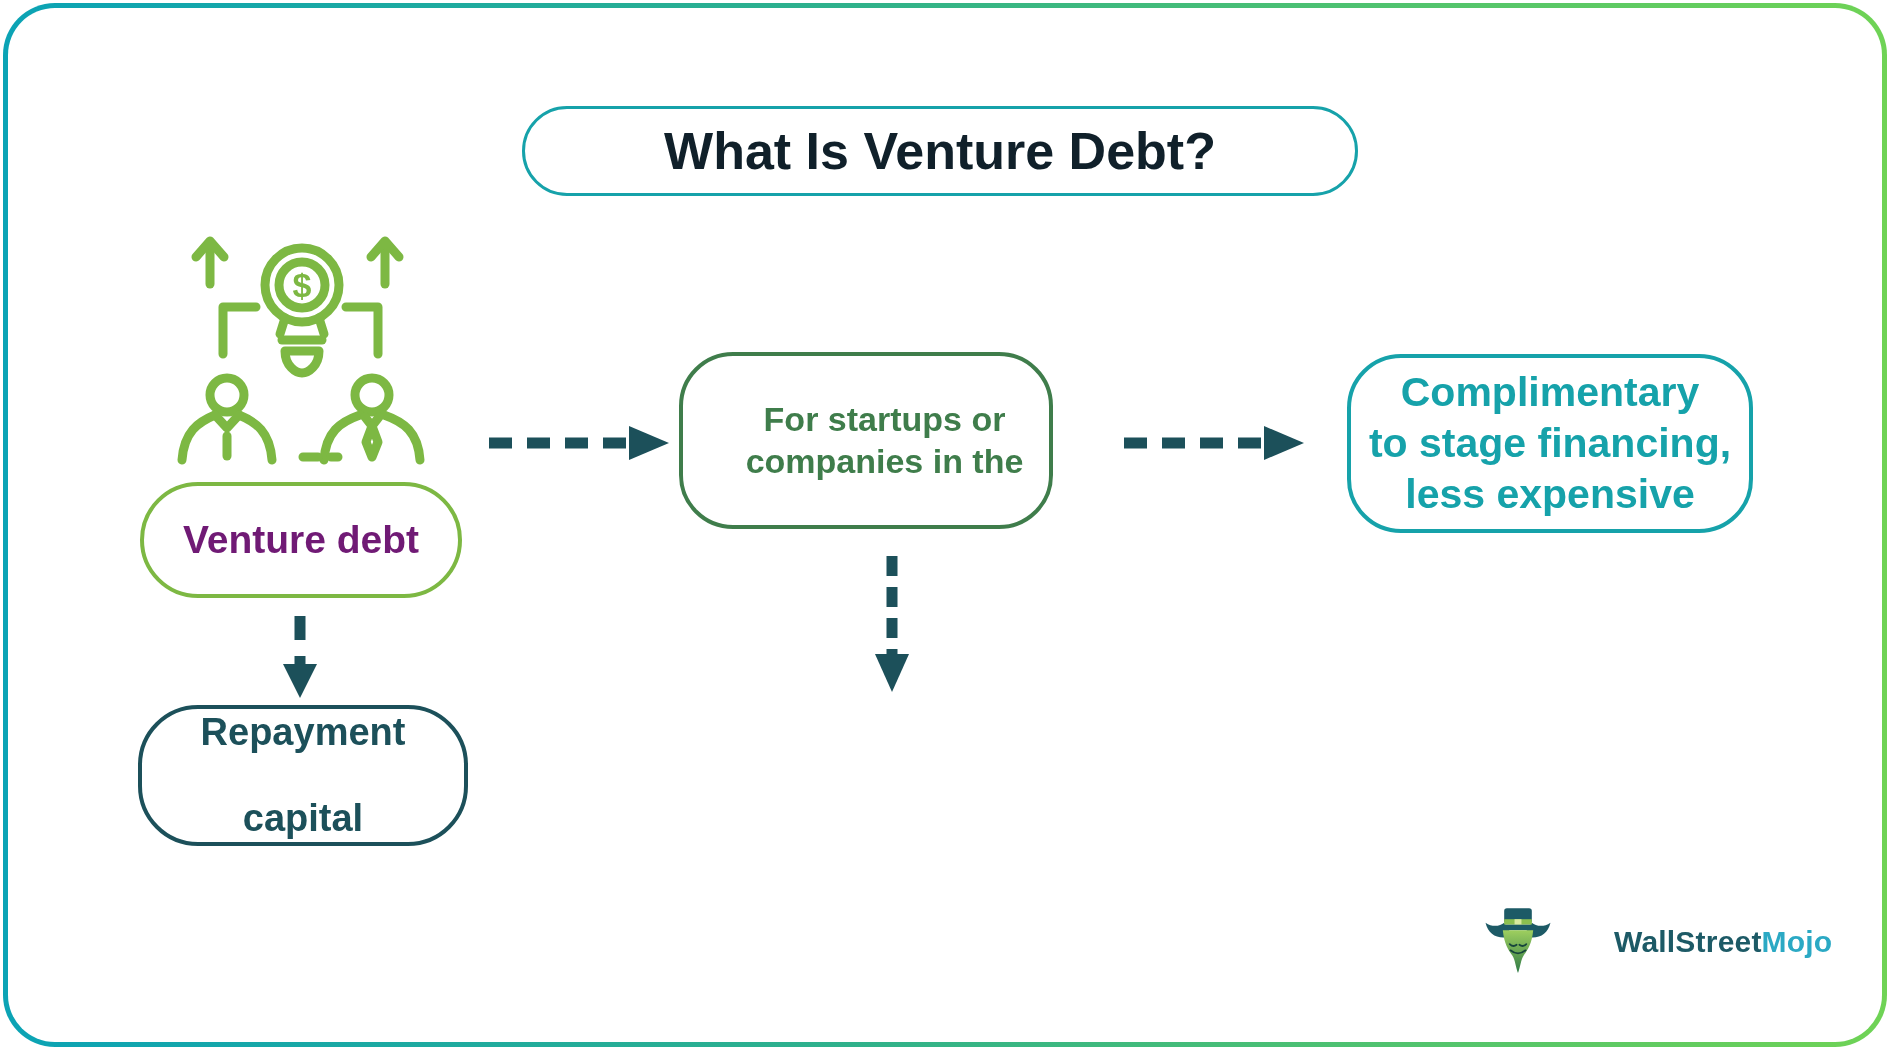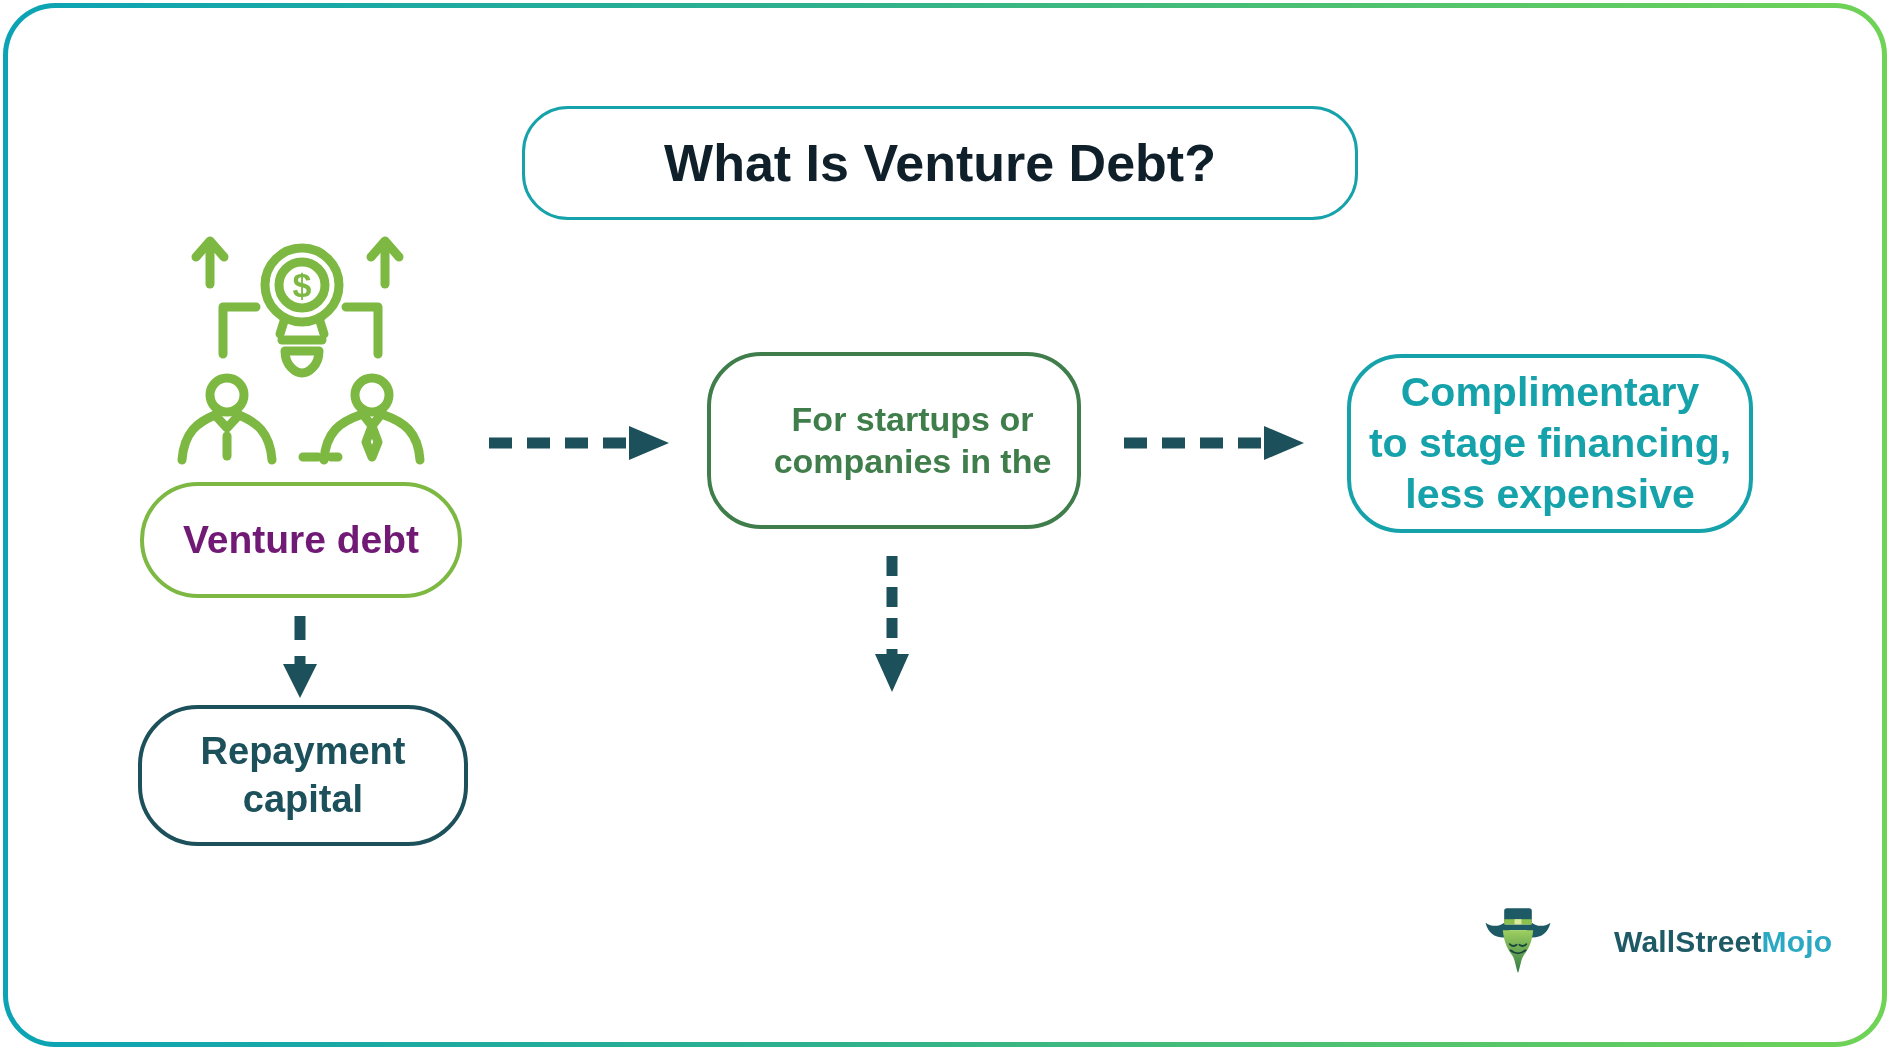--- a/index.html
+++ b/index.html
@@ -16,43 +16,43 @@
   .frame-inner {
     position:absolute; left:5px; top:5px; right:5px; bottom:5px;
     border-radius:47px; background:#ffffff;
   }
   .box {
     position:absolute; box-sizing:border-box;
     display:flex; flex-direction:column; align-items:center; justify-content:center;
     text-align:center; font-weight:bold; background:#ffffff;
   }
   #title-box {
-    left:522px; top:106px; width:836px; height:114px;
+    left:522px; top:106px; width:836px; height:90px;
     border:3px solid #16a2aa; border-radius:46px;
     color:#10202a; font-size:52px; letter-spacing:0px;
   }
   #venture-box {
     left:140px; top:482px; width:322px; height:116px;
     border:4px solid #7db843; border-radius:58px;
     color:#701a75; font-size:39px;
   }
   #startups-box {
-    left:707px; top:352px; width:374px; height:177px;
+    left:679px; top:352px; width:374px; height:177px;
     border:4px solid #3f7d4b; border-radius:54px;
     color:#3f7d4b; font-size:34px; line-height:1.22;padding-left:37px;
   }
   #complimentary-box {
     left:1347px; top:354px; width:406px; height:179px;
     border:4px solid #16a2aa; border-radius:54px;
     color:#16a2aa; font-size:41px; line-height:1.24;
   }
   #repayment-box {
     left:138px; top:705px; width:330px; height:141px;
     border:4px solid #1c505a; border-radius:60px;
-    color:#1c505a; font-size:38px; line-height:1.25;
+    color:#1c505a; font-size:38px; line-height:1.25;justify-content:space-between;
   }
   #reduce-box {
     left:732px; top:710px; width:326px; height:138px;
     border:4px solid #1c505a; border-radius:58px;
     color:#1c505a; font-size:38px; line-height:1.25;
   }
   .abs { position:absolute; }
   .logo {
     position:absolute; left:1482px; top:902px; height:80px;
     display:flex; align-items:center; gap:12px;

